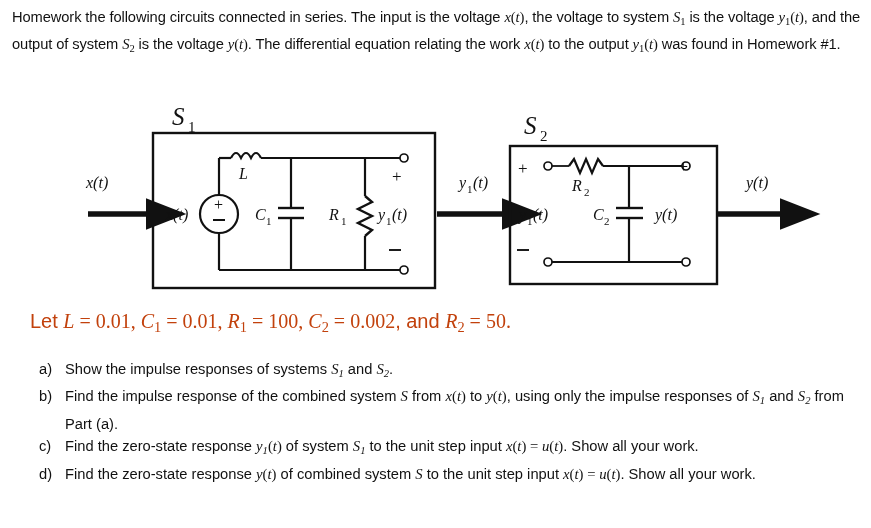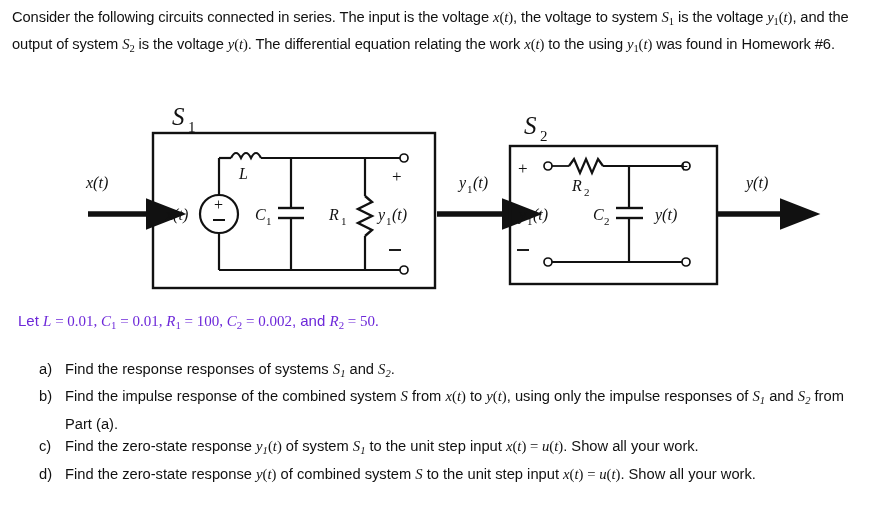--- a/index.html
+++ b/index.html
@@ -52,25 +52,25 @@
     position: absolute;
     left: 0;
     top: 92px;
     width: 871px;
     height: 208px;
   }
 
   
   .letline {
     position: absolute;
-    left: 18px;
+    left: 30px;
     top: 310px;
-    font-size: 15px;
+    font-size: 20px;
     line-height: 22px;
-    color: #6d28d9;
+    color: #c2410c;
   }
 
   
   .qlist {
     position: absolute;
     left: 34px;
     top: 358px;
     width: 830px;
   }
   .qrow {
@@ -92,23 +92,23 @@
     flex: 1 1 auto;
     padding-left: 5px;
   }
 </style>
 </head>
 <body>
 
 <div class="page">
 
   <div class="intro">
-    <span>Consider the following circuits connected in series. The input is the voltage </span><span class="mi"><span class="mi">x</span><span class="mser">(</span><span class="mi">t</span><span class="mser">)</span></span><span>, the voltage to system </span><span class="mi"><span>S</span><span class="subn">1</span></span>
+    <span>Homework the following circuits connected in series. The input is the voltage </span><span class="mi"><span class="mi">x</span><span class="mser">(</span><span class="mi">t</span><span class="mser">)</span></span><span>, the voltage to system </span><span class="mi"><span>S</span><span class="subn">1</span></span>
     <span>is the voltage </span><span class="mi"><span class="mi">y</span><span class="subn">1</span><span class="mser">(</span><span class="mi">t</span><span class="mser">)</span></span><span>, and the output of system </span><span class="mi"><span>S</span><span class="subn">2</span></span><span> is the voltage </span><span class="mi"><span class="mi">y</span><span class="mser">(</span><span class="mi">t</span><span class="mser">)</span></span><span>. The differential equation relating</span>
-    <span>the work </span><span class="mi"><span class="mi">x</span><span class="mser">(</span><span class="mi">t</span><span class="mser">)</span></span><span> to the using </span><span class="mi"><span class="mi">y</span><span class="subn">1</span><span class="mser">(</span><span class="mi">t</span><span class="mser">)</span></span><span> was found in Homework #6.</span>
+    <span>the work </span><span class="mi"><span class="mi">x</span><span class="mser">(</span><span class="mi">t</span><span class="mser">)</span></span><span> to the output </span><span class="mi"><span class="mi">y</span><span class="subn">1</span><span class="mser">(</span><span class="mi">t</span><span class="mser">)</span></span><span> was found in Homework #1.</span>
   </div>
 
   <div class="diagram">
     <svg width="871" height="208" viewBox="0 0 871 208" xmlns="http://www.w3.org/2000/svg">
       <defs>
         <marker id="thickArrow" markerWidth="9" markerHeight="9" refX="0.6" refY="3.2" orient="auto" markerUnits="strokeWidth">
           <path d="M0,0.3 L7.4,3.2 L0,6.1 z" fill="#111"></path>
         </marker>
       </defs>
 
@@ -202,21 +202,21 @@
     </svg>
   </div>
 
   <div class="letline">
     <span>Let </span><span class="mi">L</span><span class="mser"> = </span><span class="mser">0.01</span><span class="mser">, </span><span class="mi">C</span><span class="subn">1</span><span class="mser"> = </span><span class="mser">0.01</span><span class="mser">, </span><span class="mi">R</span><span class="subn">1</span><span class="mser"> = </span><span class="mser">100</span><span class="mser">, </span><span class="mi">C</span><span class="subn">2</span><span class="mser"> = </span><span class="mser">0.002</span><span>, and </span><span class="mi">R</span><span class="subn">2</span><span class="mser"> = </span><span class="mser"> </span><span class="mser">50</span><span class="mser">.</span>
   </div>
 
   <div class="qlist" id="question-list">
       <div class="qrow">
         <div class="qmark">a)</div>
-        <div class="qtext"><span>Find the response responses of systems </span><span class="mi">S</span><span class="sub">1</span><span> and </span><span class="mi">S</span><span class="sub">2</span><span>.</span></div>
+        <div class="qtext"><span>Show the impulse responses of systems </span><span class="mi">S</span><span class="sub">1</span><span> and </span><span class="mi">S</span><span class="sub">2</span><span>.</span></div>
       </div>
       <div class="qrow">
         <div class="qmark">b)</div>
         <div class="qtext"><span>Find the impulse response of the combined system </span><span class="mi">S</span><span> from </span><span class="mi">x</span><span class="mser">(</span><span class="mi">t</span><span class="mser">)</span><span> to </span><span class="mi">y</span><span class="mser">(</span><span class="mi">t</span><span class="mser">)</span><span>, using only the impulse responses of </span><span class="mi">S</span><span class="sub">1</span><span> and </span><span class="mi">S</span><span class="sub">2</span><span> from Part (a).</span></div>
       </div>
       <div class="qrow">
         <div class="qmark">c)</div>
         <div class="qtext"><span>Find the zero-state response </span><span class="mi">y</span><span class="sub">1</span><span class="mser">(</span><span class="mi">t</span><span class="mser">)</span><span> of system </span><span class="mi">S</span><span class="sub">1</span><span> to the unit step input </span><span class="mi">x</span><span class="mser">(</span><span class="mi">t</span><span class="mser">) = </span><span class="mi">u</span><span class="mser">(</span><span class="mi">t</span><span class="mser">)</span><span>. Show all your work.</span></div>
       </div>
       <div class="qrow">

